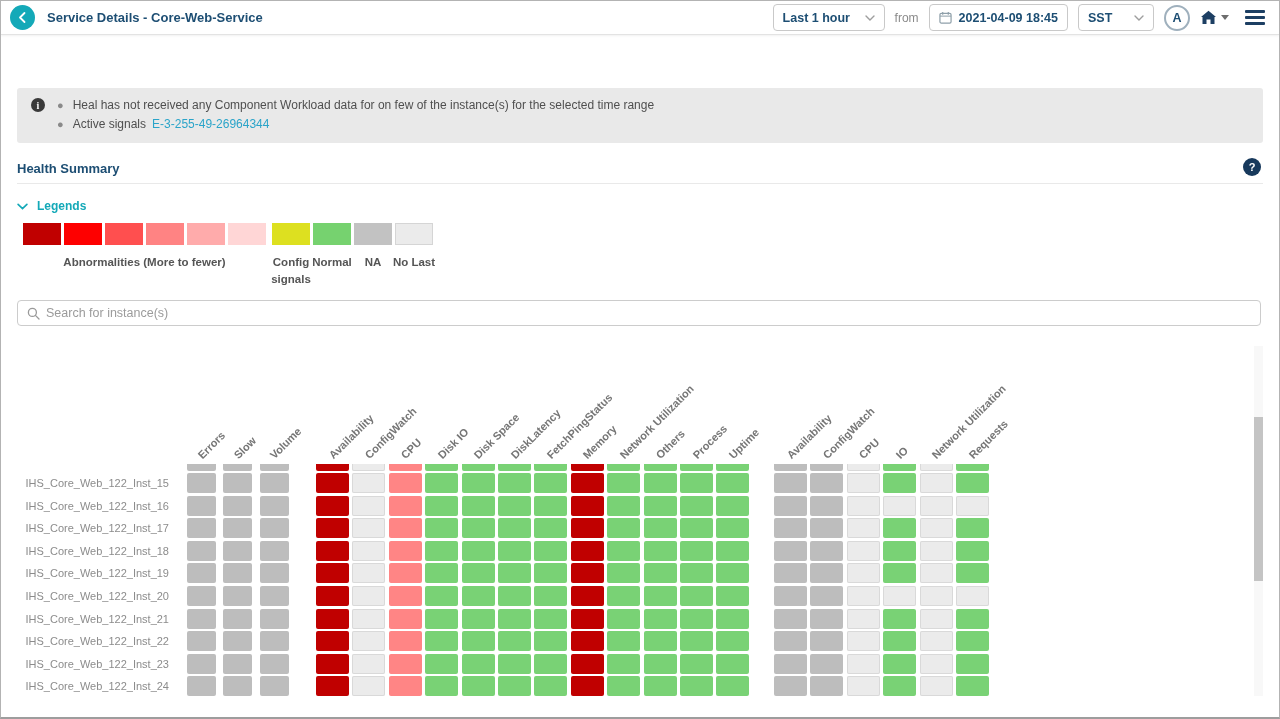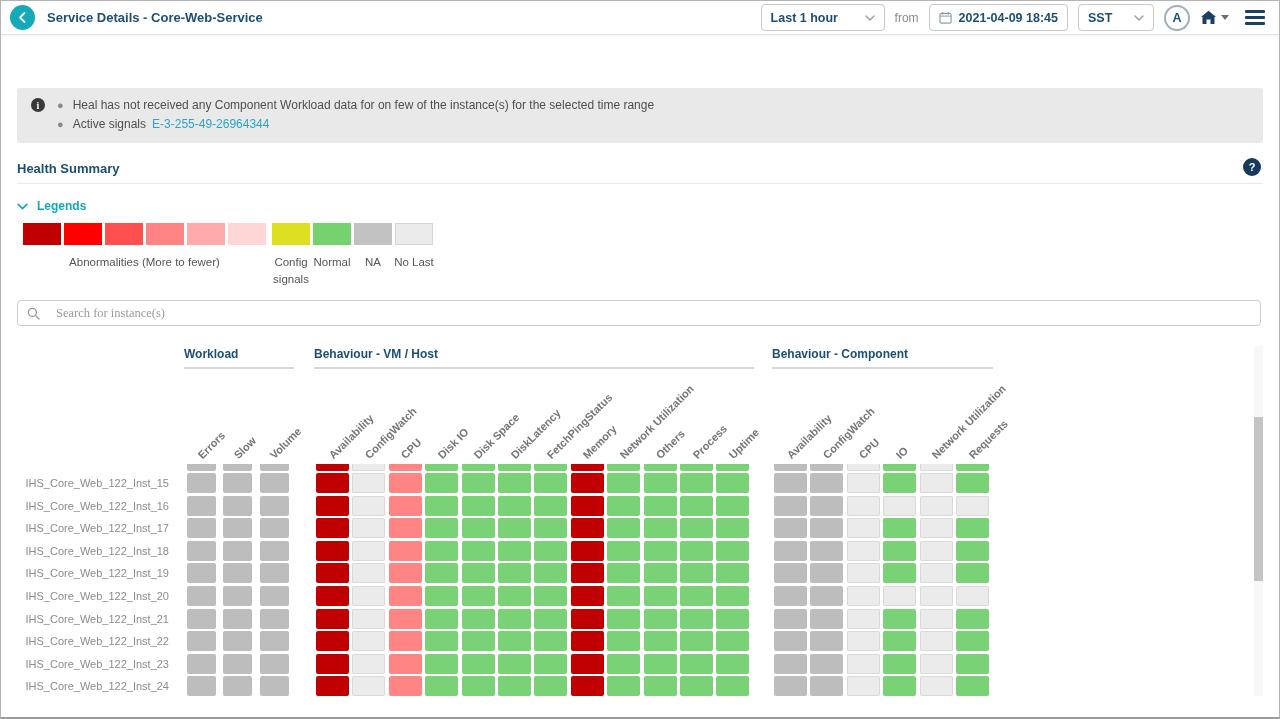--- a/index.html
+++ b/index.html
@@ -53,34 +53,34 @@
   
   .health-title { position:absolute; top:160px; left:16px; font-size:13px; font-weight:bold; color:#1d4e73; }
   .help-btn { position:absolute; top:157px; right:18px; width:18px; height:18px; border-radius:50%;
               background:#17395c; color:#fff; font-size:11px; font-weight:bold; display:flex;
               align-items:center; justify-content:center; cursor:pointer; }
   .hairline { position:absolute; top:182px; left:16px; right:16px; height:1px; background:#e9e9e9; }
 
   
   .legends-head { position:absolute; top:198px; left:16px; display:flex; align-items:center; gap:9px; cursor:pointer; }
   .legends-title { color:#14a9b8; font-size:12px; font-weight:bold; }
-  .legend-row { position:absolute; top:222px; left:22px; display:flex; align-items:flex-start; }
+  .legend-row { position:absolute; top:222px; left:22px; display:flex; align-items:flex-start;font-weight:bold; }
   .legend-reds { display:flex; flex-direction:column; margin-right:6px; }
   .legend-reds .swatches { display:flex; gap:3px; }
   .legend-swatch { width:38px; height:22px; }
   .legend-swatch.bordered { box-shadow:inset 0 0 0 1px #d5d5d5; }
   .legend-lbl { font-size:11.5px; color:#555; margin-top:9px; text-align:center; line-height:17px; }
   .legend-item { display:flex; flex-direction:column; align-items:center; width:38px; margin-right:3px; }
   .legend-item .legend-lbl { width:64px; margin-left:0; }
 
   
   .search-wrap { position:absolute; top:299px; left:16px; right:18px; height:26px;
                  border:1px solid #ccc; border-radius:4px; display:flex; align-items:center; padding:0 9px; }
-  .search-wrap input { border:none; outline:none; flex:1; margin-left:16px;
-                       font-family:Liberation Serif, serif; font-size:12.5px; color:#3b82f6; }
+  .search-wrap input { border:none; outline:none; flex:1; margin-left:6px;
+                       font-family:Liberation Sans, sans-serif; font-size:12.5px; color:#3b82f6; }
   .search-wrap input::placeholder { color:#9b9b9b; }
 
   
   .heatmap { position:absolute; top:340px; left:0; right:0; height:365px; }
   .hm-groups { position:absolute; top:6px; left:0; right:0; height:26px; }
   .hm-group-title { position:absolute; top:0; font-size:12px; font-weight:bold; color:#1d4e73;
                     padding-bottom:6px; border-bottom:2px solid #d8d8d8; }
   .hm-colheads { position:absolute; top:32px; left:0; right:0; height:91px; }
   .hm-colhead { position:absolute; bottom:3px; transform-origin:0 100%; transform:rotate(-45deg);
                 white-space:nowrap; font-size:11px; font-weight:bold; color:#757575; }
@@ -104,21 +104,21 @@
 
   <div class="topbar">
     <div class="back-btn">
       <svg width="13" height="13" viewBox="0 0 13 13">
           <path d="M8.5 2 L4 6.5 L8.5 11" stroke="#fff" stroke-width="1.8" fill="none" stroke-linecap="round" stroke-linejoin="round"></path>
         </svg>
     </div>
     <div class="page-title">Service Details - Core-Web-Service</div>
 
     <div class="topbar-right">
-      <div class="ctl" style="width:124px;">
+      <div class="ctl" style="width:112px;">
         <span class="val">Last 1 hour</span>
         <svg class="chev" style="margin-left:auto;" viewBox="0 0 10 6">
             <path d="M1 1 L5 5 L9 1" stroke="#9e9e9e" stroke-width="1.4" fill="none" stroke-linecap="round"></path>
           </svg>
       </div>
       <span class="from-lbl">from</span>
       <div class="ctl">
         <svg class="cal-ico" width="13" height="13" viewBox="0 0 14 14">
             <rect x="1" y="2.5" width="12" height="10.5" rx="1.5" fill="none" stroke="#8fa0aa" stroke-width="1.3"></rect>
             <line x1="4" y1="1" x2="4" y2="4" stroke="#8fa0aa" stroke-width="1.3"></line>
@@ -206,25 +206,20 @@
 
   <div class="search-wrap">
     <svg width="13" height="13" viewBox="0 0 13 13">
         <circle cx="5.4" cy="5.4" r="4" fill="none" stroke="#999" stroke-width="1.3"></circle>
         <line x1="8.4" y1="8.4" x2="12" y2="12" stroke="#999" stroke-width="1.3" stroke-linecap="round"></line>
       </svg>
     <input type="text" placeholder="Search for instance(s)" style="">
   </div>
 
   <div class="heatmap">
-    <div class="hm-groups">
-        <div class="hm-group-title" style="left: 183px; width: 110px;">Workload</div>
-        <div class="hm-group-title" style="left: 313px; width: 440px;">Behaviour - VM / Host</div>
-        <div class="hm-group-title" style="left: 771px; width: 221px;">Behaviour - Component</div>
-      </div>
     <div class="hm-colheads">
         <div class="hm-colhead" style="left: 202.5px;">Errors</div>
         <div class="hm-colhead" style="left: 238.8px;">Slow</div>
         <div class="hm-colhead" style="left: 275.1px;">Volume</div>
         <div class="hm-colhead" style="left: 333.5px;">Availability</div>
         <div class="hm-colhead" style="left: 369.9px;">ConfigWatch</div>
         <div class="hm-colhead" style="left: 406.3px;">CPU</div>
         <div class="hm-colhead" style="left: 442.7px;">Disk IO</div>
         <div class="hm-colhead" style="left: 479.1px;">Disk Space</div>
         <div class="hm-colhead" style="left: 515.5px;">DiskLatency</div>

